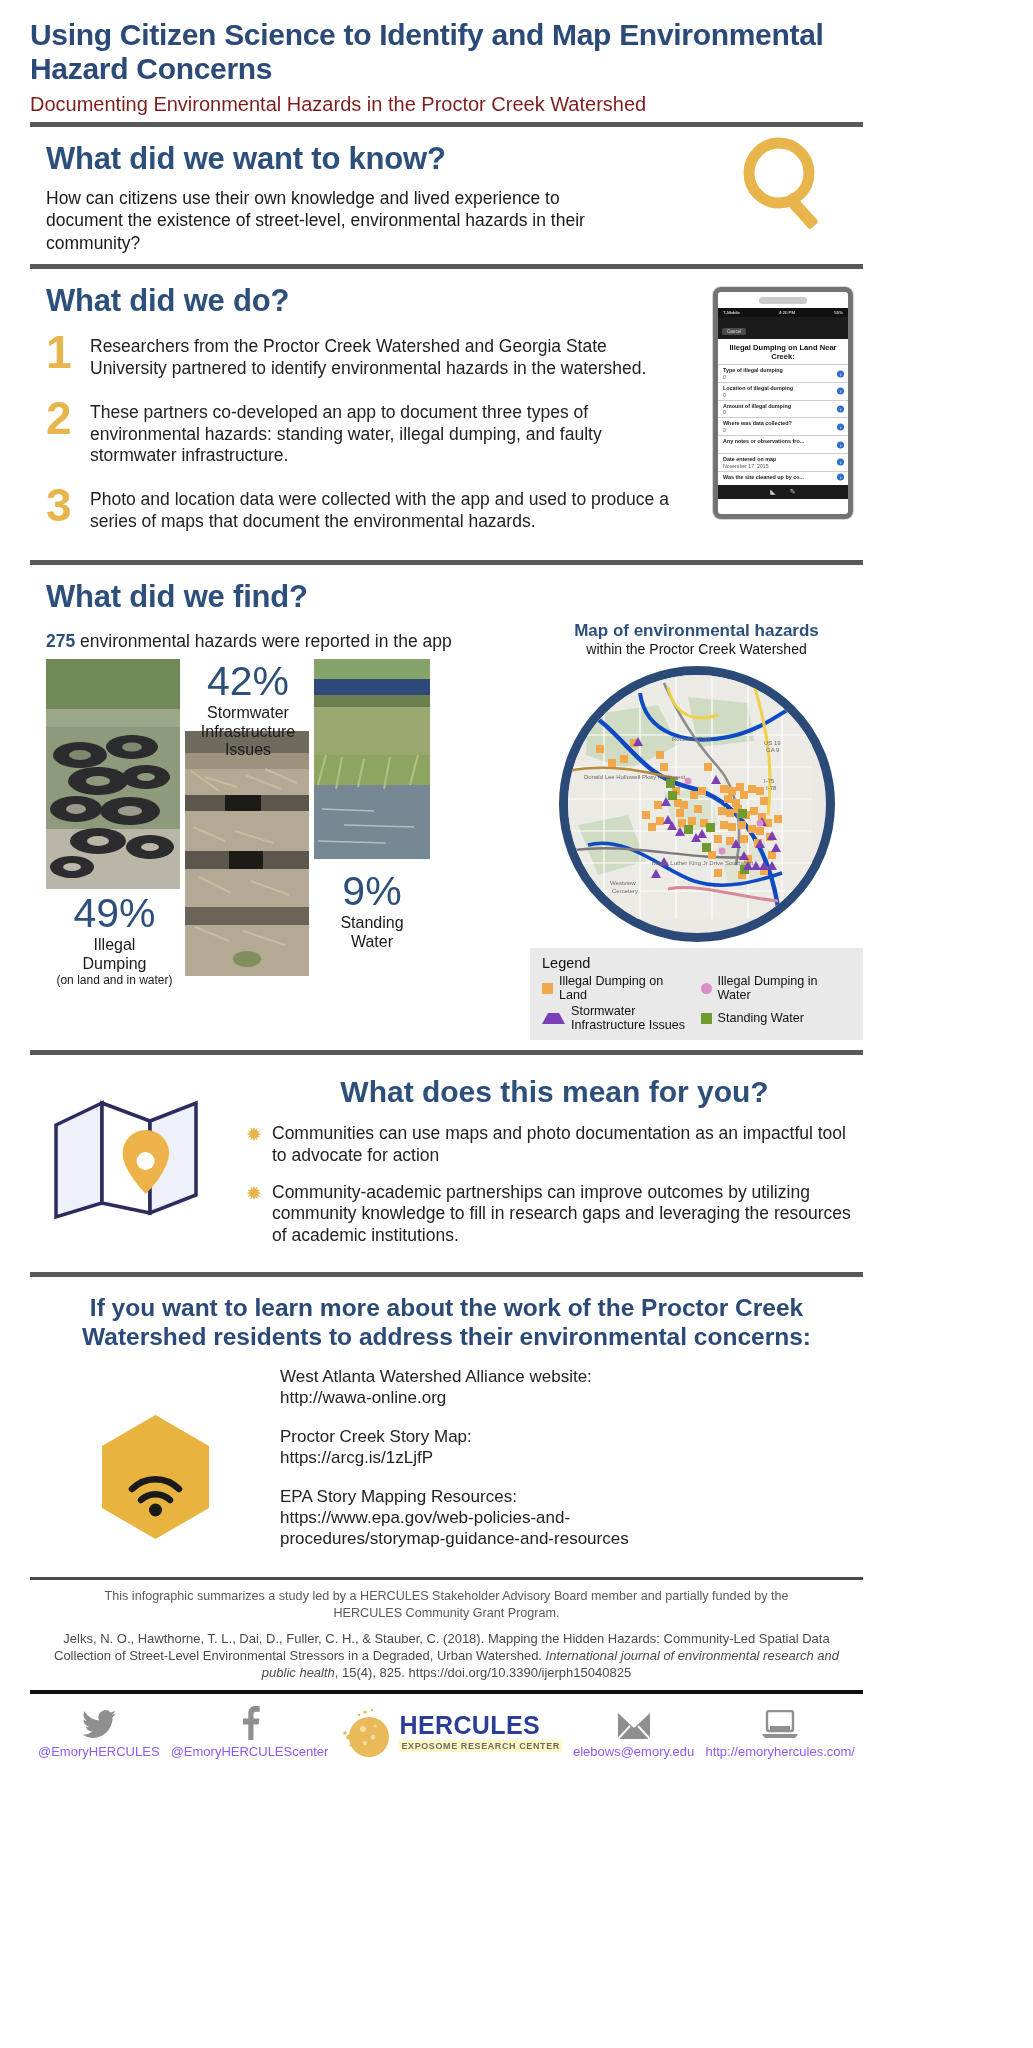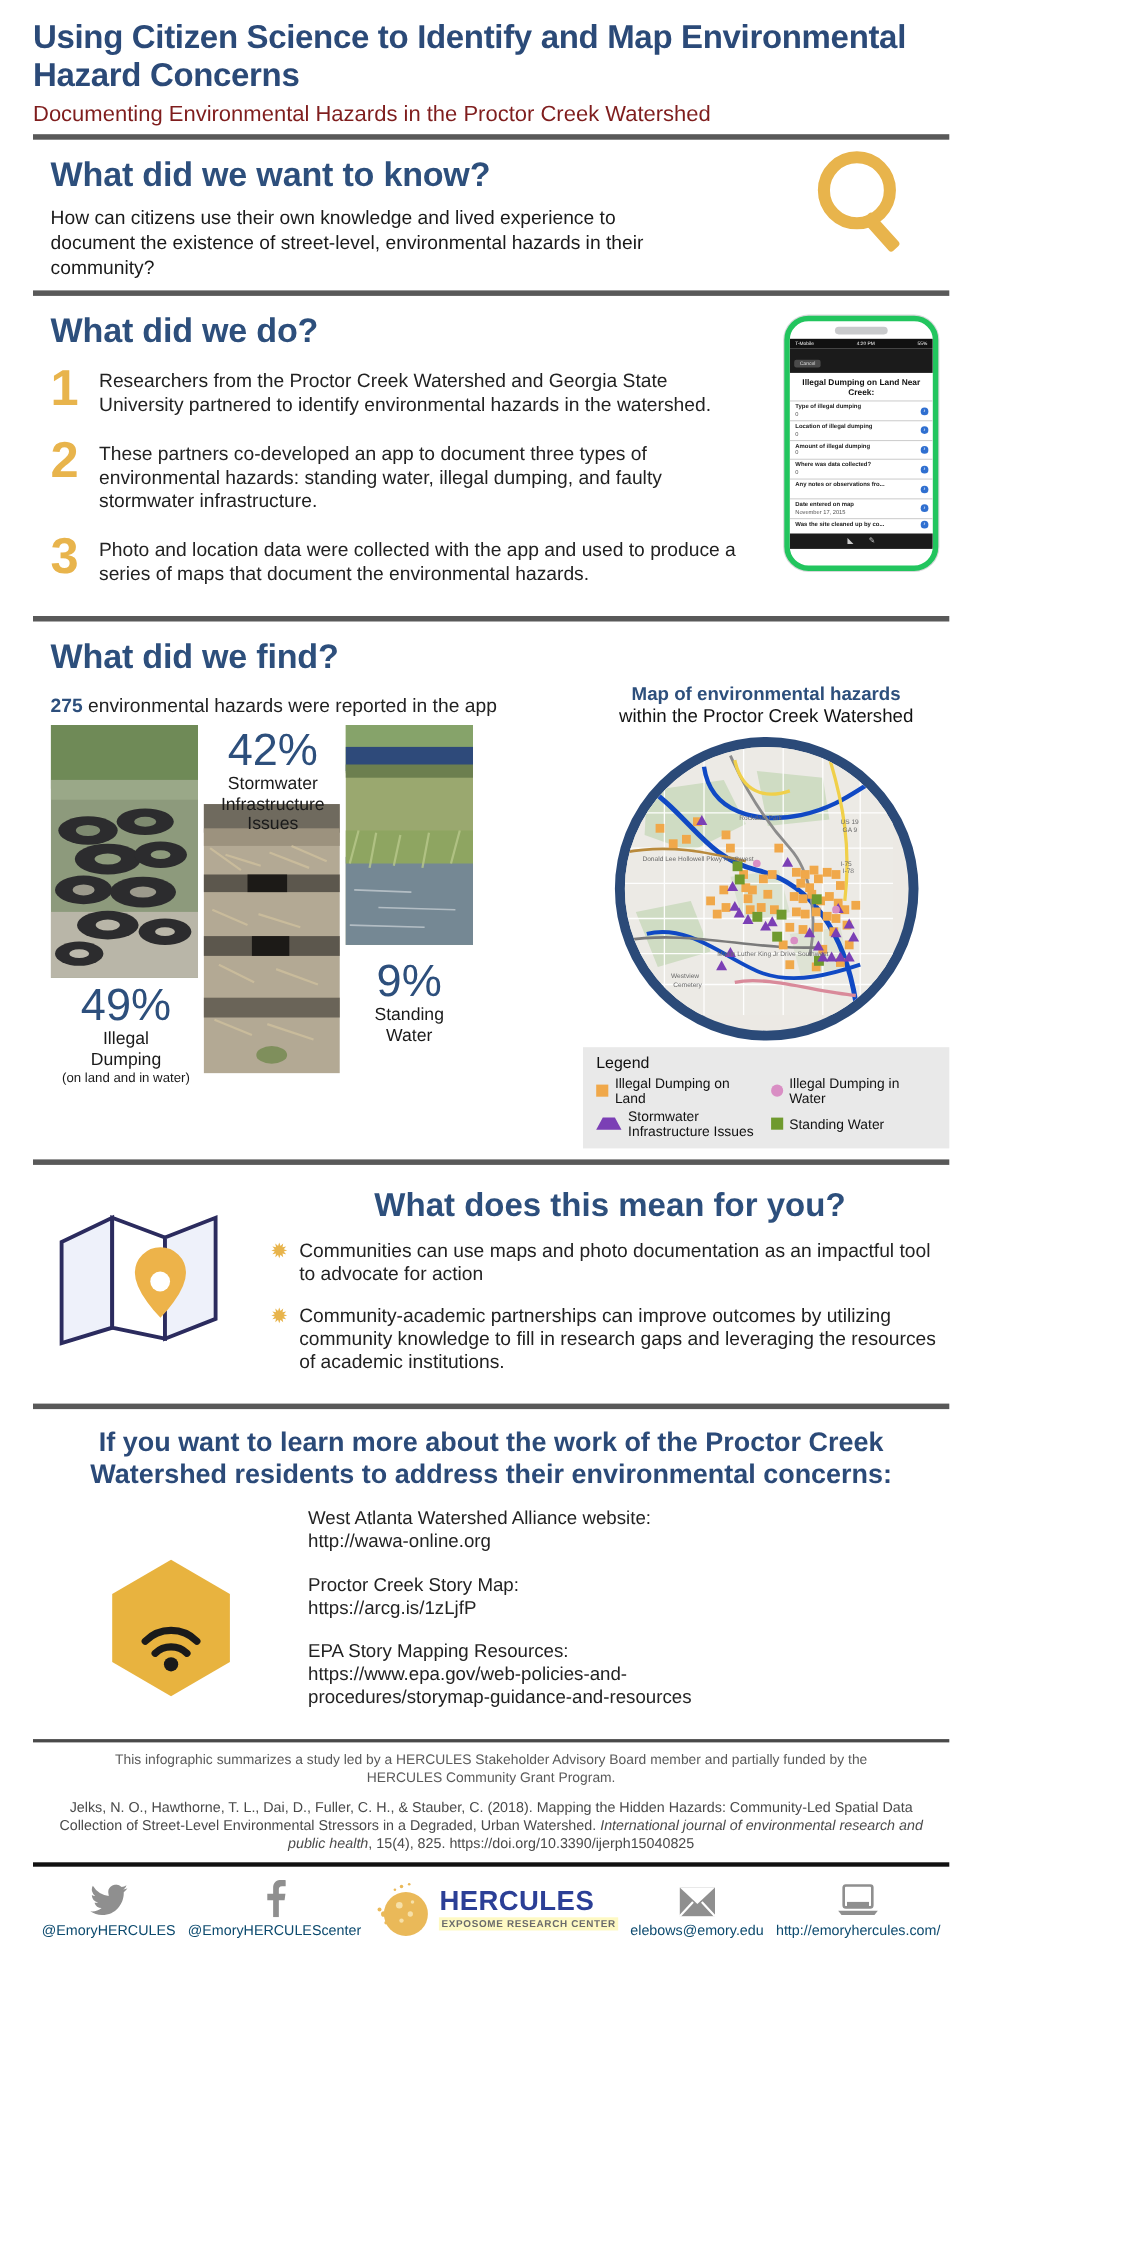--- a/index.html
+++ b/index.html
@@ -28,21 +28,21 @@
   
   .steps{margin-top:12px;}
   .step{display:flex;align-items:flex-start;margin-bottom:17px;}
   .step-num{font-size:46px;font-weight:bold;color:#e8b44c;width:44px;line-height:.92;flex:0 0 44px;text-align:left;}
   .step-txt{flex:1;font-size:17.5px;line-height:1.25;padding-top:5px;}
   .do-row{display:flex;align-items:flex-start;}
   .do-left{flex:1;}
   .phone-wrap{width:160px;flex:0 0 160px;margin-left:18px;margin-top:4px;}
 
   
-  .phone{width:130px;height:222px;border:5px solid #22c55e;border-radius:22px;background:#fff;position:relative;overflow:hidden;margin:0 auto;box-shadow:0 0 0 1px #d7d8da;}
+  .phone{width:130px;height:222px;border:5px solid #737373;border-radius:8px;background:#fff;position:relative;overflow:hidden;margin:0 auto;box-shadow:0 0 0 1px #d7d8da;}
   .notch{width:48px;height:7px;background:#c9cacc;border-radius:4px;margin:5px auto 0;}
   .ph-status{background:#111;color:#fff;font-size:4.4px;display:flex;justify-content:space-between;padding:2px 5px;margin-top:4px;}
   .ph-bar{background:#1b1b1b;padding:2px 4px;}
   .ph-cancel{background:#4a4a4a;color:#ddd;font-size:4.6px;display:inline-block;padding:1px 5px;border-radius:2px;}
   .ph-title{text-align:center;font-size:7.6px;font-weight:bold;color:#111;padding:4px 4px 3px;line-height:1.2;}
   .ph-field{border-top:.6px solid #cfcfcf;padding:2px 14px 2px 5px;position:relative;}
   .ph-lbl{font-size:5.4px;font-weight:bold;color:#222;line-height:1.25;}
   .ph-val{font-size:5.2px;color:#555;}
   .ph-chev{position:absolute;right:4px;top:50%;transform:translateY(-50%);width:7px;height:7px;border-radius:50%;background:#2f6fd0;color:#fff;font-size:5px;text-align:center;line-height:7px;}
   .ph-tabbar{background:#1b1b1b;height:14px;display:flex;align-items:center;justify-content:center;gap:14px;color:#ccc;font-size:7px;margin-top:3px;}
@@ -54,21 +54,21 @@
   .find-left{width:500px;flex:0 0 500px;position:relative;height:355px;}
   .find-right{flex:1;position:relative;}
 
   .ph-img{position:absolute;background-size:cover;background-position:center;border:0;}
   .pct{font-size:41px;color:#2d4f7c;font-weight:400;line-height:1;}
   .pct-lbl{font-size:16px;color:#1a1a1a;line-height:1.16;text-align:center;margin-top:2px;}
   .pct-sub{font-size:12px;color:#1a1a1a;text-align:center;}
 
   .map-title{text-align:center;line-height:1.2;}
   .map-title .l1{font-size:17px;font-weight:bold;color:#2d4f7c;}
-  .map-title .l2{font-size:17px;color:#111;}
+  .map-title .l2{font-size:14px;color:#111;}
   .map-circle{width:258px;height:258px;border-radius:50%;border:9px solid #2b4a78;overflow:hidden;position:relative;margin:8px auto 0;background:#ece9e4;}
   .legend{background:#e9e9e9;padding:7px 10px 8px 12px;margin-top:6px;}
   .legend-title{font-size:14.5px;color:#111;margin-bottom:3px;}
   .legend-grid{display:grid;grid-template-columns:1fr 1fr;gap:2px 6px;}
   .legend-item{display:flex;align-items:center;font-size:12.6px;color:#111;}
   .sw{width:11px;height:11px;margin-right:6px;flex:0 0 11px;}
   .sw.sq-orange{background:#f0a84a;}
   .sw.sq-green{background:#6f9a2e;}
   .sw.circ{border-radius:50%;background:#d98ec4;}
   .sw.tri{width:0;height:0;background:none;border-left:6px solid transparent;border-right:6px solid transparent;border-bottom:11px solid #7b3fb5;}
@@ -89,21 +89,21 @@
   .links{flex:1;}
   .link-block{margin-bottom:18px;font-size:17px;line-height:1.24;}
 
   
   .fnote{font-size:12.6px;color:#5a5a5a;text-align:center;line-height:1.3;padding:8px 40px 0;}
   .cite{font-size:13px;color:#4a4a4a;text-align:center;line-height:1.3;padding:10px 18px 8px;}
   .cite i{font-style:italic;}
   .social{display:flex;align-items:flex-end;justify-content:space-between;padding:10px 8px 0;}
   .soc{display:flex;flex-direction:column;align-items:center;}
   .soc .ic{height:36px;display:flex;align-items:flex-end;justify-content:center;color:#8a8a8a;}
-  .soc .lb{font-size:13px;color:#0c4a6e;margin-top:4px;}
+  .soc .lb{font-size:13px;color:#8b5cf6;margin-top:4px;}
   .herc{display:flex;align-items:center;}
   .herc-txt{margin-left:4px;}
   .herc-name{font-size:25px;font-weight:bold;color:#2b3f96;letter-spacing:.4px;line-height:.95;}
   .herc-sub{font-size:9px;font-weight:bold;color:#6b6b6b;letter-spacing:.6px;background:#fef9c3;padding:1px 2px;margin-top:2px;}
   .fund{font-size:12.5px;color:#6a6a6a;text-align:center;padding-top:10px;}
 </style>
 </head>
 <body>
 
 <div class="page">

